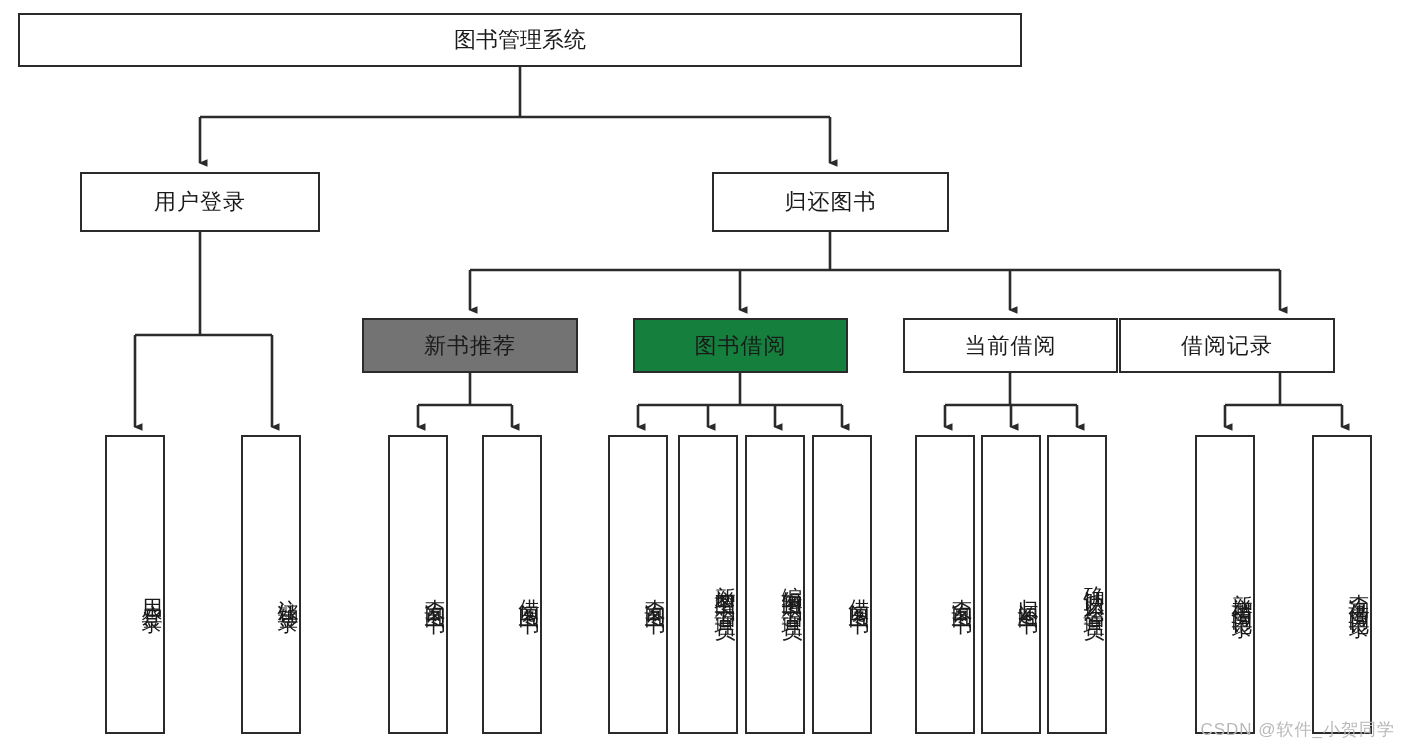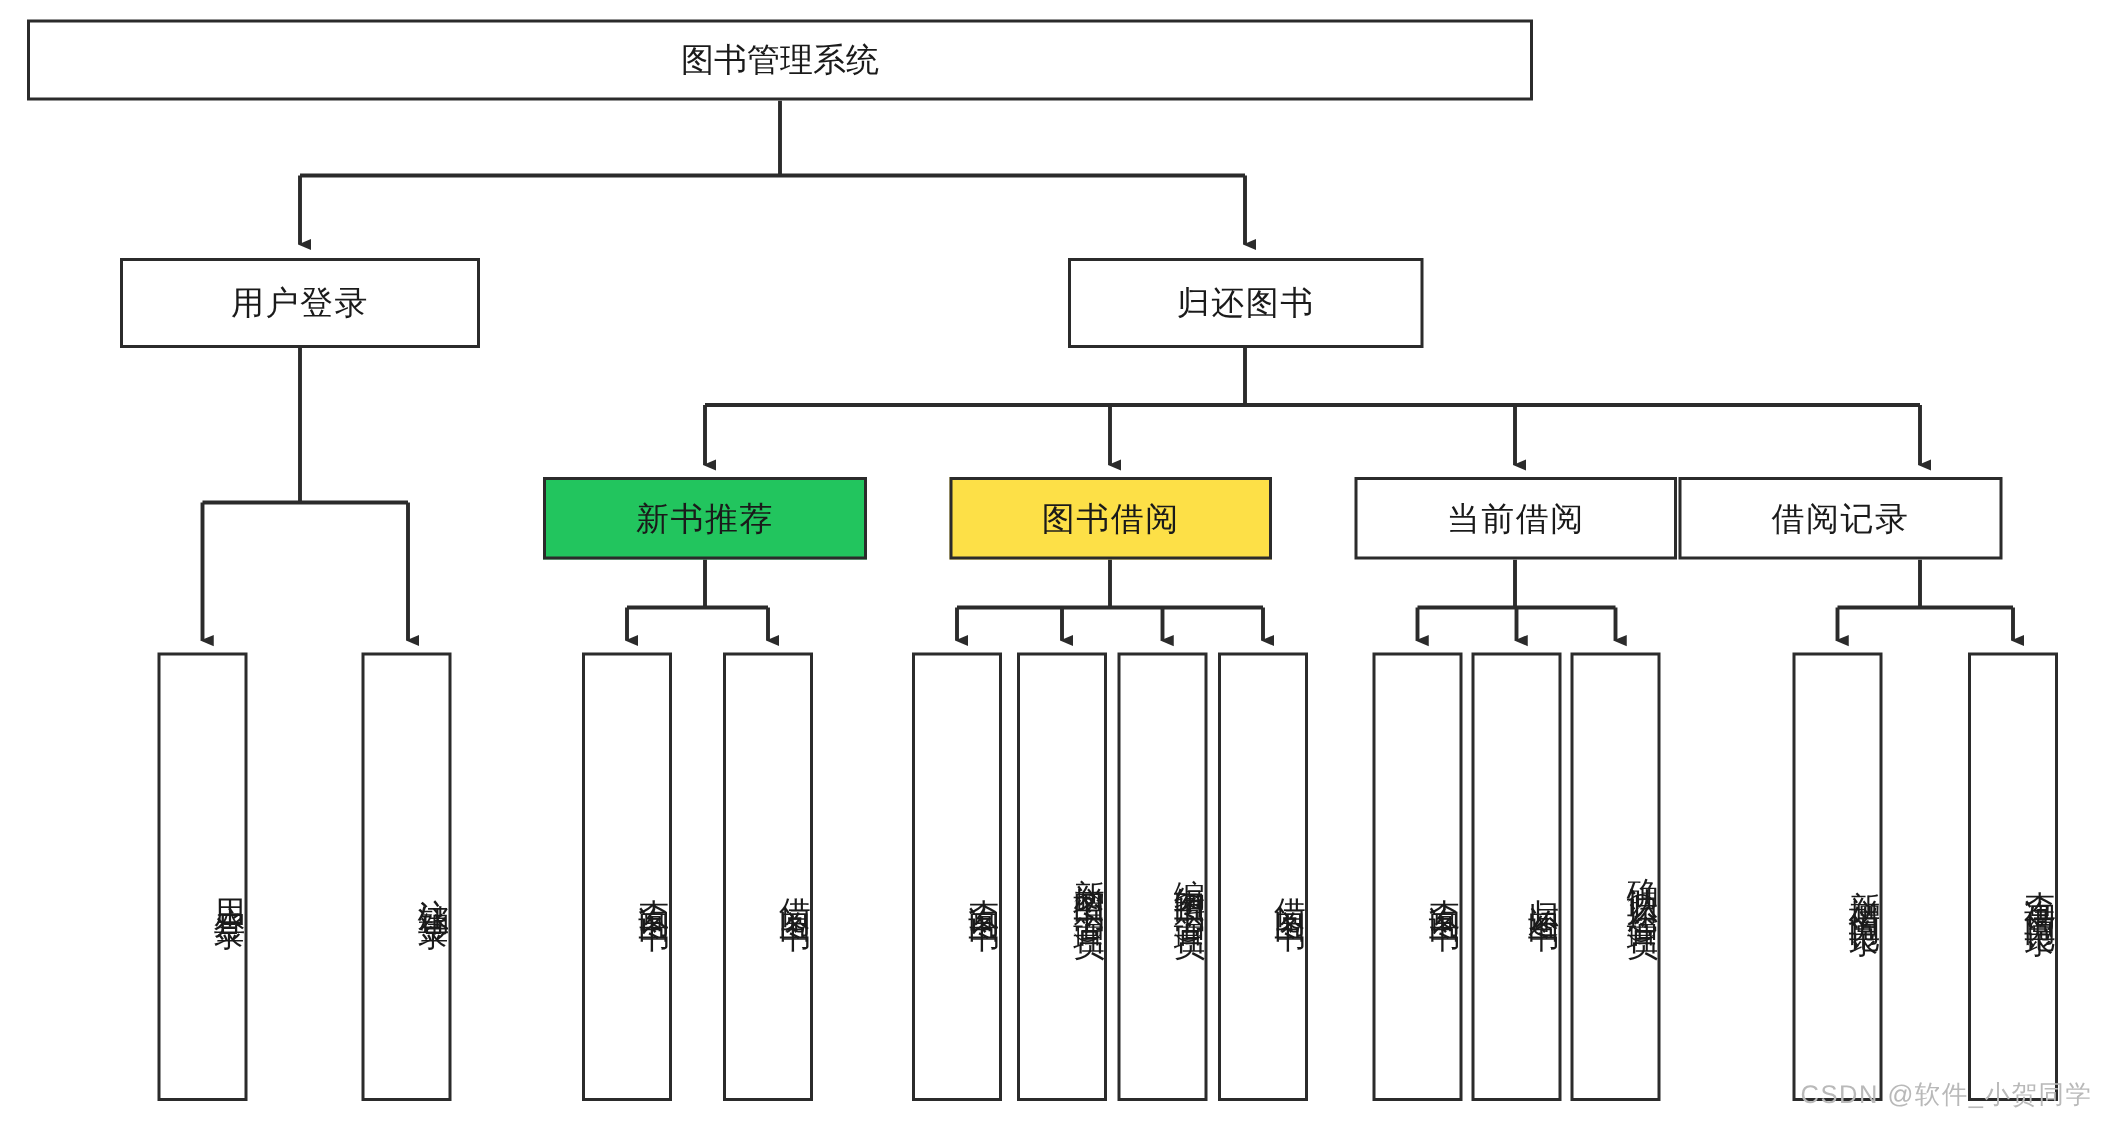--- a/index.html
+++ b/index.html
@@ -122,24 +122,24 @@
     <span>图书管理系统</span>
   </div>
 
   <div class="node horiz" style="left: 80px; top: 172px; width: 240px; height: 60px; border-color: rgb(43, 43, 43); background: rgb(255, 255, 255); color: rgb(26, 26, 26);">
     <span>用户登录</span>
   </div>
   <div class="node horiz" style="left: 712px; top: 172px; width: 237px; height: 60px; border-color: rgb(43, 43, 43); background: rgb(255, 255, 255); color: rgb(26, 26, 26);">
     <span>归还图书</span>
   </div>
 
-  <div class="node horiz" style="left: 362px; top: 318px; width: 216px; height: 55px; border-color: rgb(43, 43, 43); background: #22c55e; color: rgb(26, 26, 26);">
+  <div class="node horiz" style="left: 362px; top: 318px; width: 216px; height: 55px; border-color: rgb(43, 43, 43); background: #737373; color: rgb(26, 26, 26);">
     <span>新书推荐</span>
   </div>
-  <div class="node horiz" style="left: 633px; top: 318px; width: 215px; height: 55px; border-color: rgb(43, 43, 43); background: #fde047; color: rgb(26, 26, 26); text-align: center;">
+  <div class="node horiz" style="left: 633px; top: 318px; width: 215px; height: 55px; border-color: rgb(43, 43, 43); background: #15803d; color: rgb(26, 26, 26); text-align: center;">
     <span>图书借阅</span>
   </div>
   <div class="node horiz" style="left: 903px; top: 318px; width: 215px; height: 55px; border-color: rgb(43, 43, 43); background: rgb(255, 255, 255); color: rgb(26, 26, 26); font-family: Liberation Serif, serif;">
     <span>当前借阅</span>
   </div>
   <div class="node horiz" style="left: 1119px; top: 318px; width: 216px; height: 55px; border-color: rgb(43, 43, 43); background: rgb(255, 255, 255); color: rgb(26, 26, 26);">
     <span>借阅记录</span>
   </div>
 
   <div class="node vert" style="left: 105px; top: 435px; width: 60px; height: 299px; border-color: rgb(43, 43, 43); background: rgb(255, 255, 255); color: rgb(26, 26, 26);">

